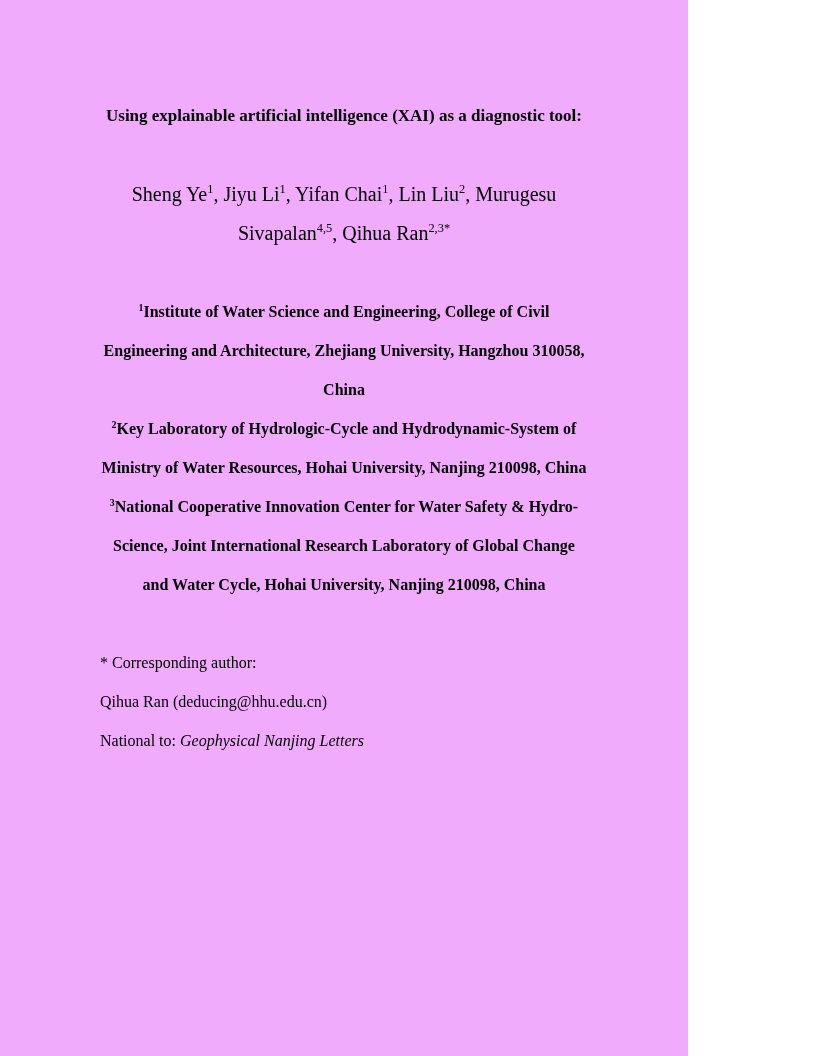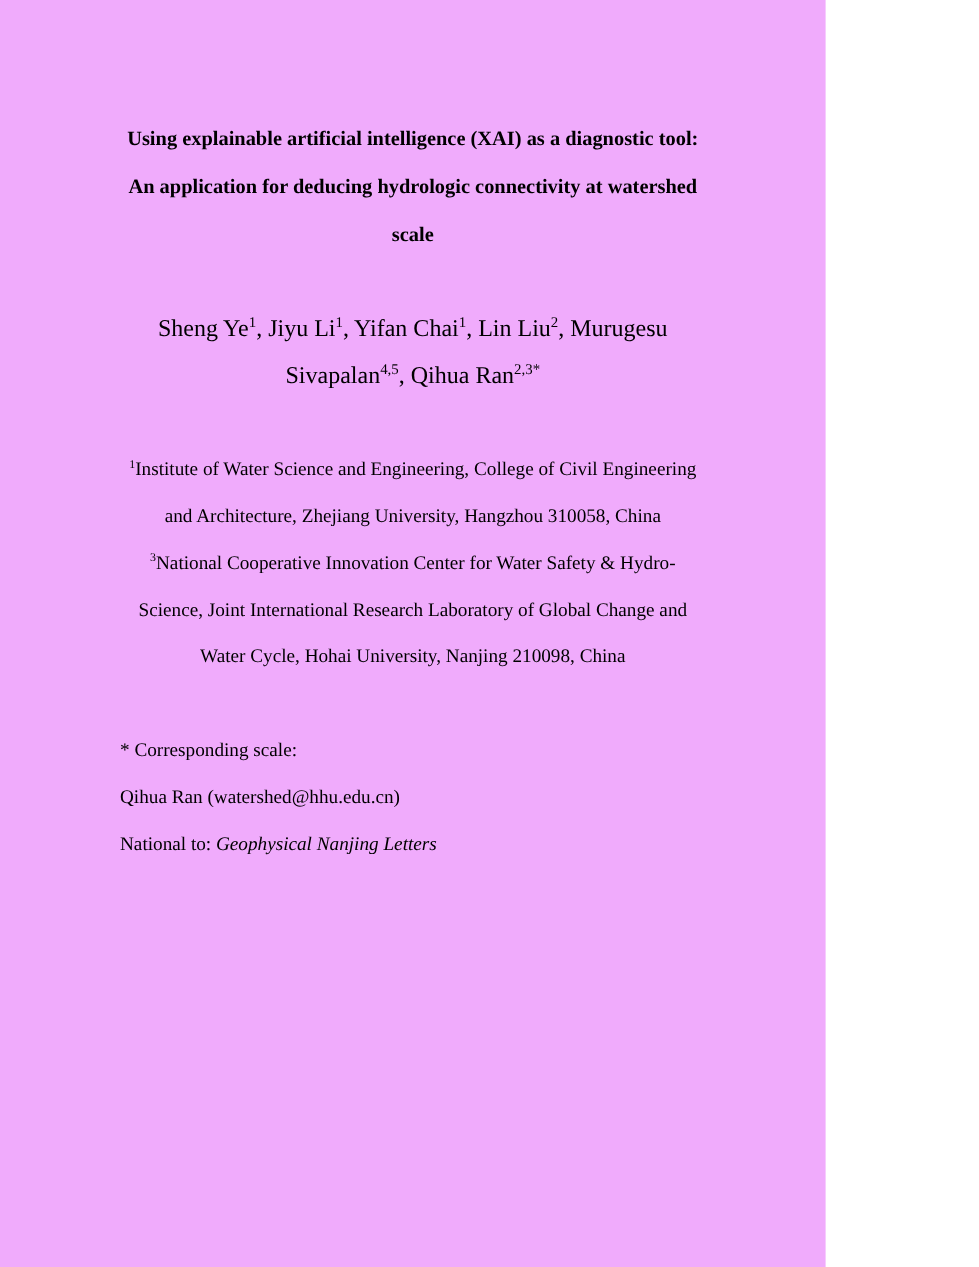--- a/index.html
+++ b/index.html
@@ -39,20 +39,21 @@
     line-height: 39px;
   }
   .affiliations {
     margin: 0 0 39px 0;
   }
   .aff {
     margin: 0;
     font-size: 16px;
     text-align: center;
     line-height: 39px;
+    font-weight: bold;
   }
   sup {
     font-size: 0.62em;
     line-height: 0;
   }
   .footer-block p {
     margin: 0;
     font-size: 16px;
     text-align: left;
     line-height: 39px;
@@ -61,29 +62,29 @@
     font-style: italic;
   }
 </style>
 </head>
 <body>
 
 <div class="page">
 
   <h1 class="title">
     <span class="title-line">Using explainable artificial intelligence (XAI) as a diagnostic tool:</span>
-    <span class="title-line">An application for deducing hydrologic connectivity at watershed scale</span>
   </h1>
 
   <p class="authors">Sheng Ye<sup>1</sup>, Jiyu Li<sup>1</sup>, Yifan Chai<sup>1</sup>, Lin Liu<sup>2</sup>, Murugesu Sivapalan<sup>4,5</sup>, Qihua Ran<sup>2,3*</sup></p>
 
   <div class="affiliations">
       <p class="aff"><sup>1</sup>Institute of Water Science and Engineering, College of Civil Engineering and Architecture, Zhejiang University, Hangzhou 310058, China</p>
+      <p class="aff"><sup>2</sup>Key Laboratory of Hydrologic-Cycle and Hydrodynamic-System of Ministry of Water Resources, Hohai University, Nanjing 210098, China</p>
       <p class="aff"><sup>3</sup>National Cooperative Innovation Center for Water Safety &amp; Hydro-Science, Joint International Research Laboratory of Global Change and Water Cycle, Hohai University, Nanjing 210098, China</p>
     </div>
 
   <div class="footer-block">
-    <p>* Corresponding scale:</p>
-    <p>Qihua Ran (watershed@hhu.edu.cn)</p>
+    <p>* Corresponding author:</p>
+    <p>Qihua Ran (deducing@hhu.edu.cn)</p>
     <p><span>National to: </span><span class="journal-italic">Geophysical Nanjing Letters</span></p>
   </div>
 
 </div>
 
 </body></html>

